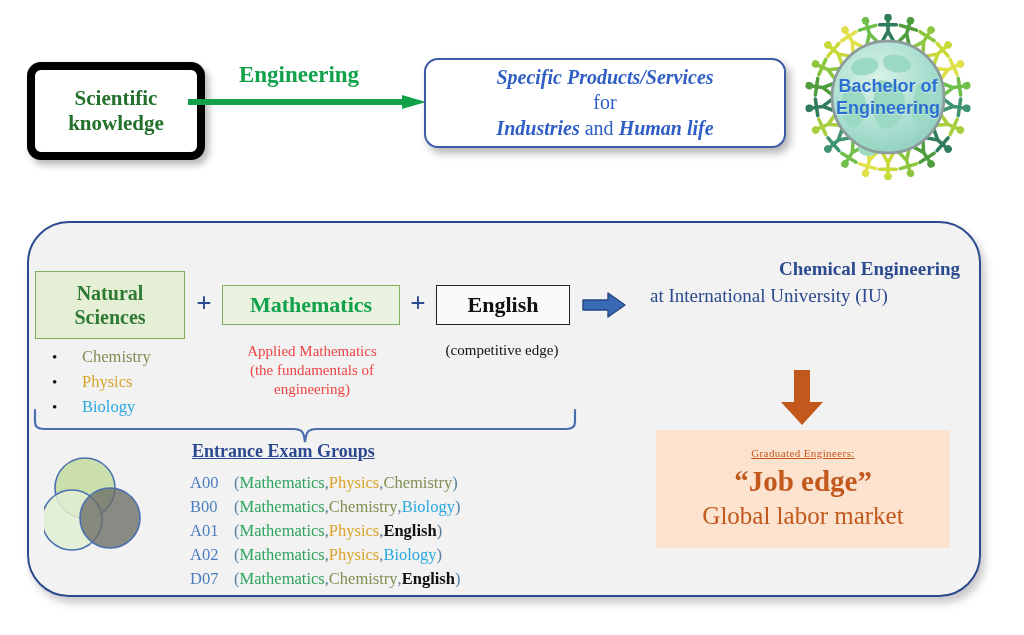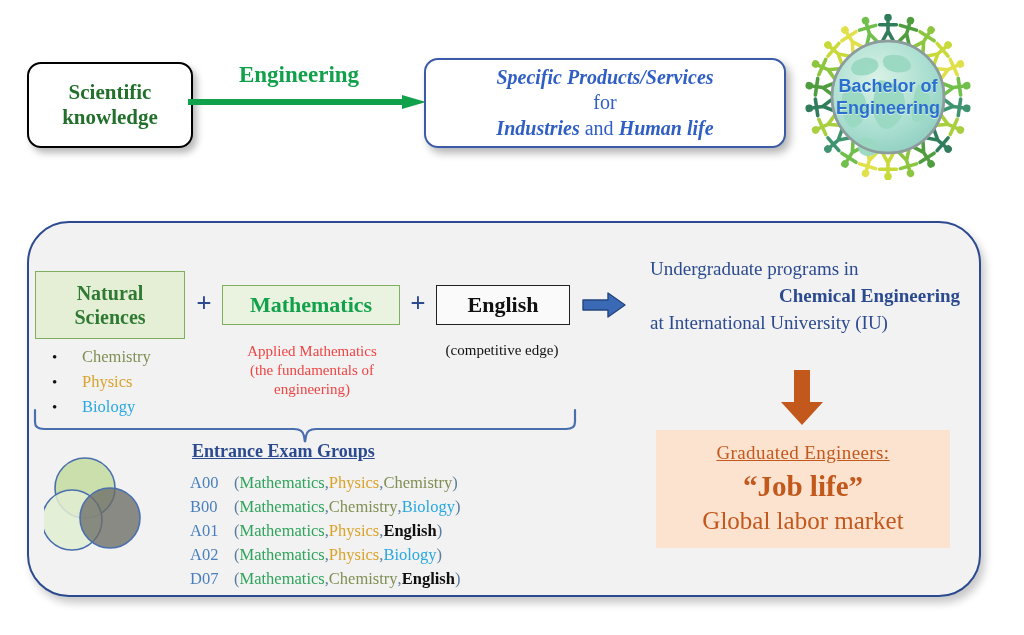--- a/index.html
+++ b/index.html
@@ -6,21 +6,21 @@
   body{
     font-family:"Liberation Serif", serif;
     width:1024px;height:635px;position:relative;overflow:hidden;
     background:#ffffff;
   }
   .stage{position:absolute;inset:0;}
 
   
   .sci-box{
     position:absolute;left:27px;top:62px;width:162px;height:82px;
-    border:2px solid #000000;border-radius:14px;background:#ffffff;
+    border:8px solid #000000;border-radius:14px;background:#ffffff;
     box-shadow:4px 5px 7px rgba(0,0,0,.28);
     display:flex;align-items:center;justify-content:center;text-align:center;
     color:#22702b;font-weight:bold;font-size:21px;line-height:1.18;
   }
   .eng-label{
     position:absolute;left:226px;top:62px;width:146px;text-align:center;
     color:#12a14b;font-weight:bold;font-size:23px;
   }
   .arrow-green{
     position:absolute;left:188px;top:95px;width:238px;height:14px;
@@ -115,21 +115,21 @@
   }
   .ug .b{font-weight:bold;text-align:right;}
   .down-arrow{position:absolute;left:780px;top:370px;width:44px;height:56px;}
   .jobbox{
     position:absolute;left:656px;top:430px;width:294px;height:118px;
     background:#fce3d0;
     display:flex;flex-direction:column;align-items:center;justify-content:center;
     text-align:center;
   }
   .jobbox .grad{
-    color:#c2581c;font-size:19px;text-decoration:underline;letter-spacing:.4px;
+    color:#c2581c;font-size:11px;text-decoration:underline;letter-spacing:.4px;
     margin-bottom:6px;
   }
   .jobbox .ready{color:#c2581c;font-weight:bold;font-size:29px;line-height:1.15;}
   .jobbox .global{color:#c2581c;font-size:25px;line-height:1.2;margin-top:2px;}
 </style>
 </head>
 <body>
 
 <div class="stage">
 
@@ -360,28 +360,27 @@
         <span style="color: rgb(47, 163, 92);">Mathematics</span>
         <span class="eeg-paren">, </span>
         <span style="color: rgb(127, 143, 82);">Chemistry</span>
         <span class="eeg-paren">, </span>
         <span style="color: rgb(16, 16, 16); font-weight: bold;">English</span>
         <span class="eeg-paren">)</span>
       </div>
     </div>
 
   <div class="ug">
-    <div>Undergraduate programs in</div>
     <div class="b">Chemical Engineering</div>
     <div>at International University (IU)</div>
   </div>
 
   <svg class="down-arrow" viewBox="0 0 44 56">
     <polygon points="14,0 30,0 30,32 43,32 22,55 1,32 14,32" fill="#c2581c"></polygon>
   </svg>
 
   <div class="jobbox">
     <div class="grad">Graduated Engineers:</div>
-    <div class="ready">“Job life”</div>
+    <div class="ready">“Job edge”</div>
     <div class="global">Global labor market</div>
   </div>
 
 </div>
 
 </body></html>

